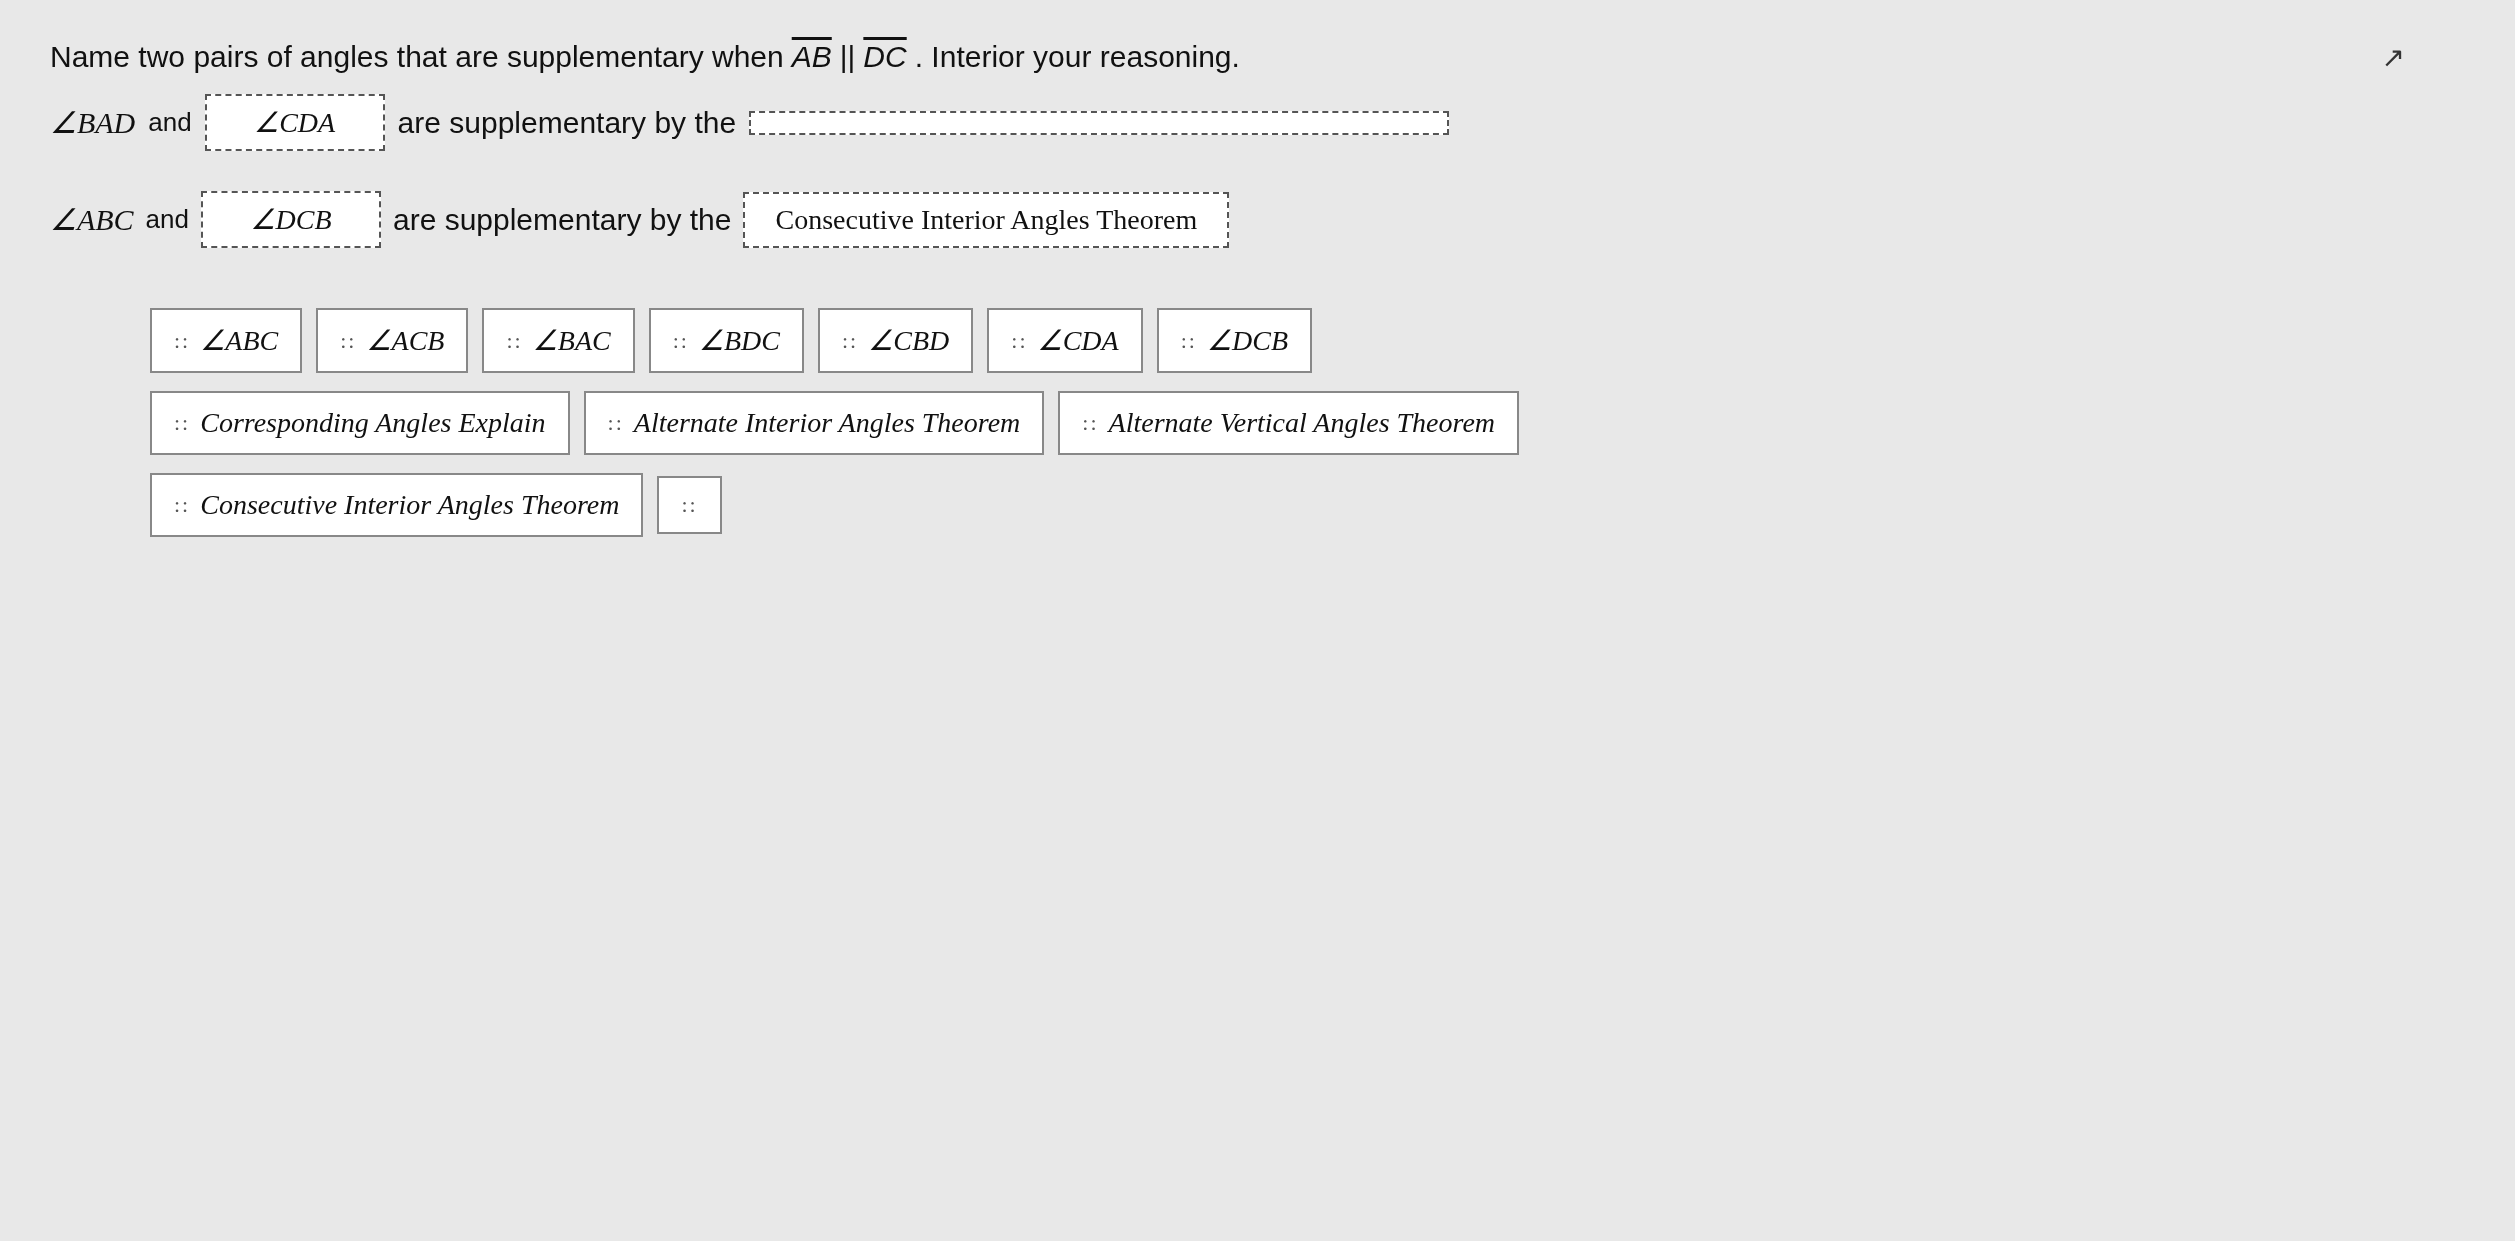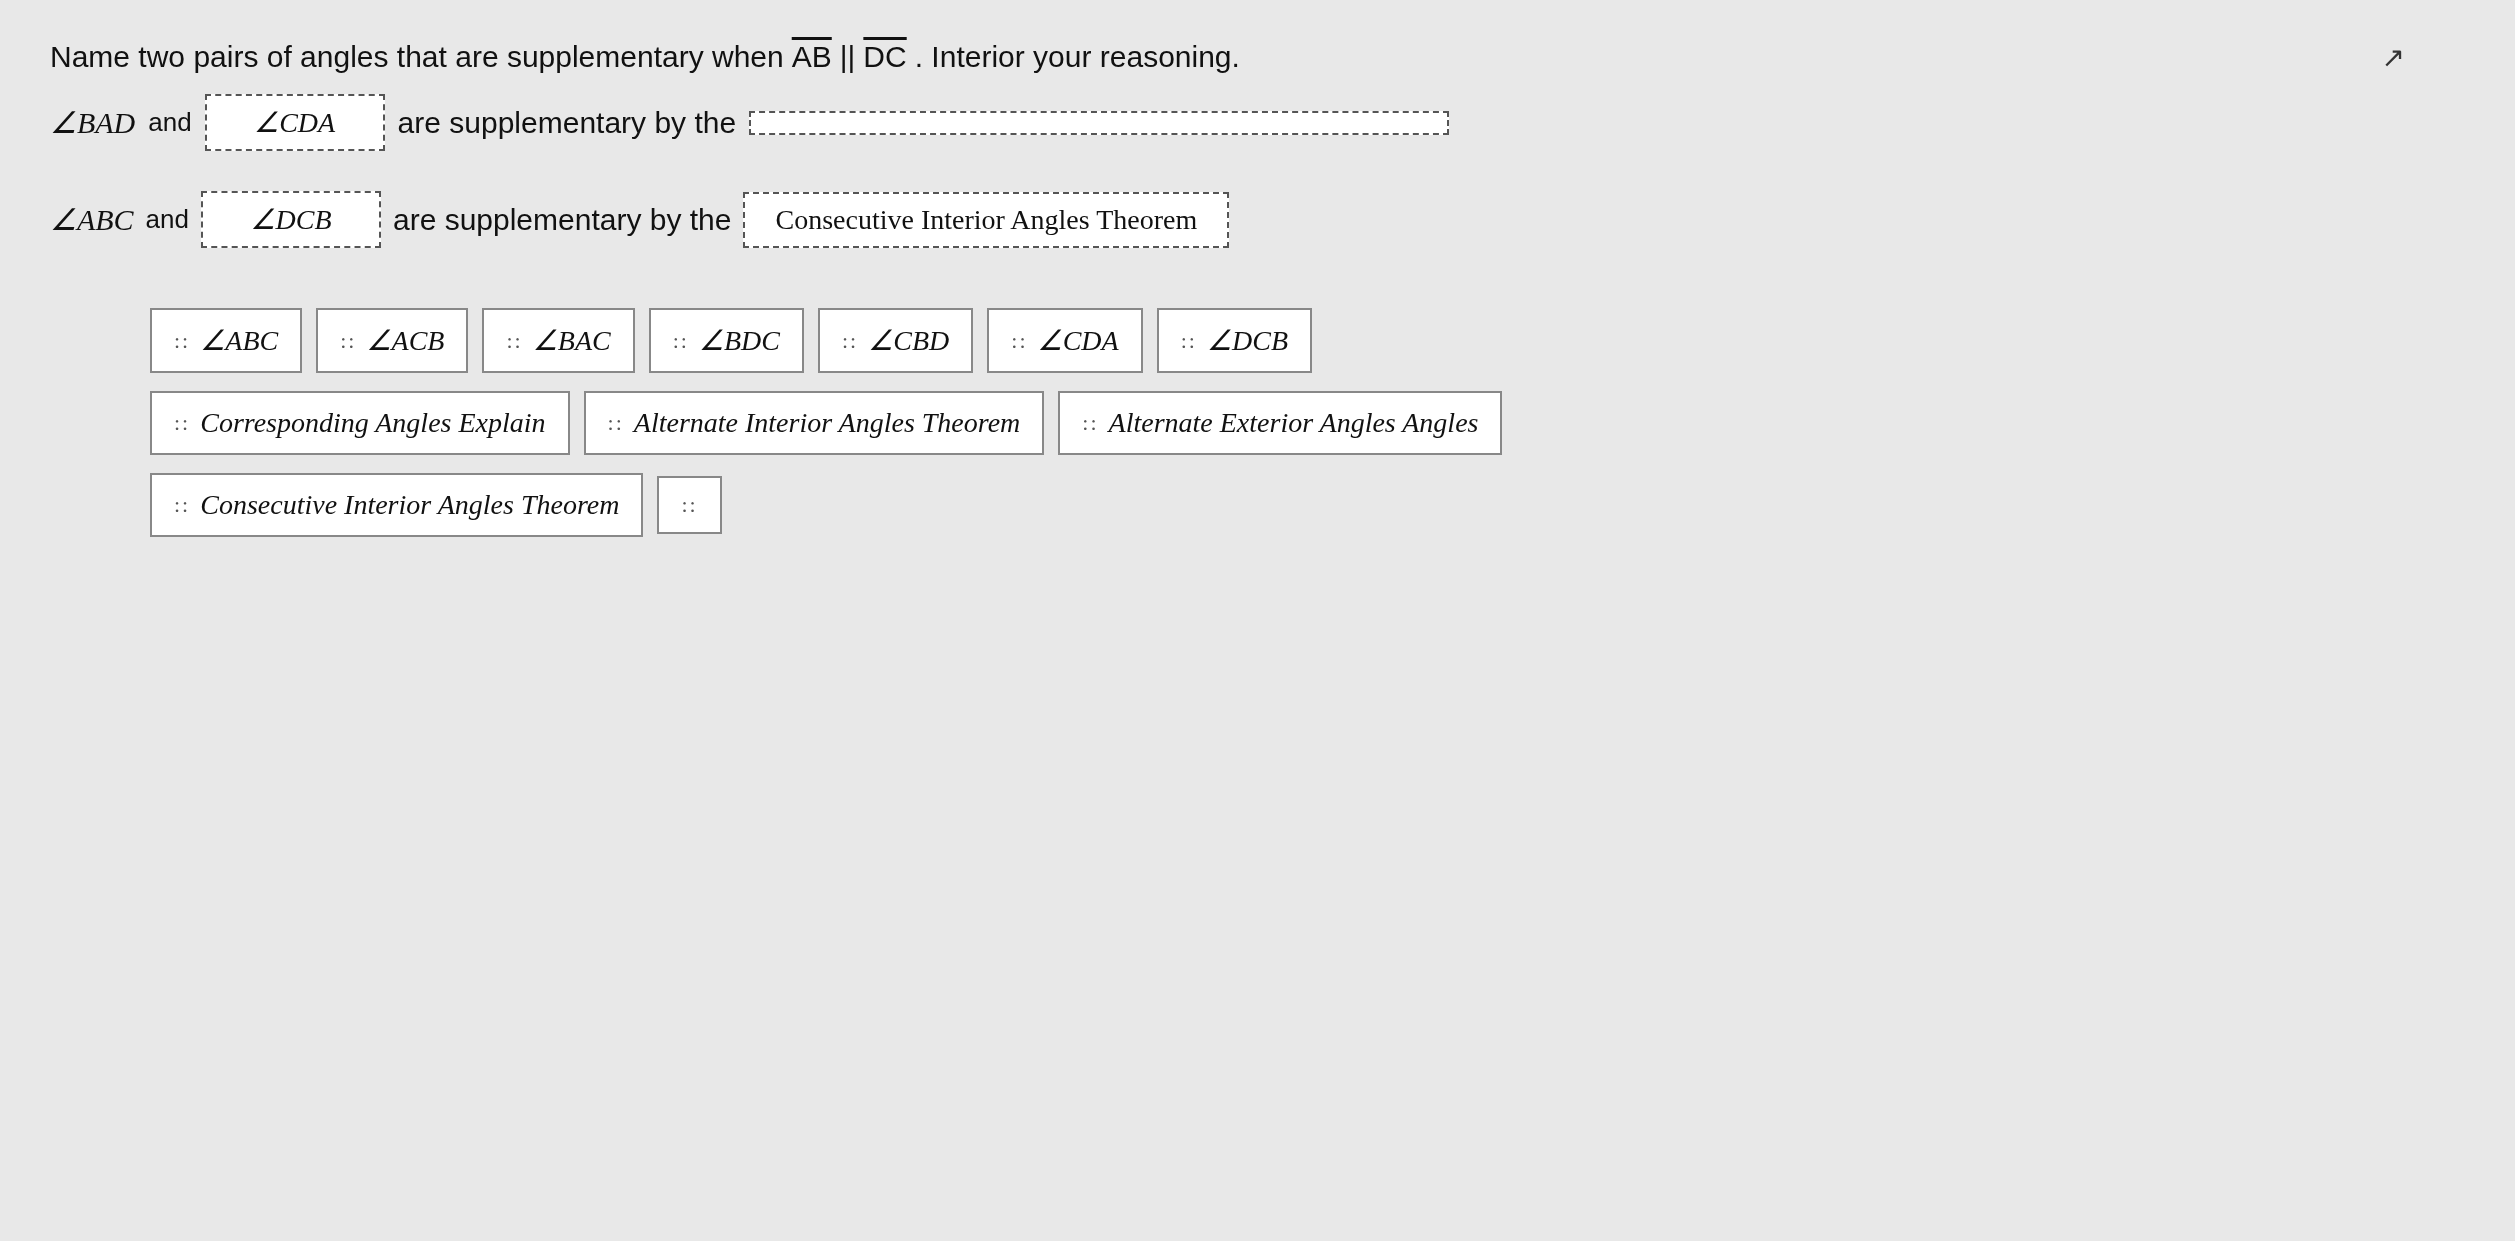--- a/index.html
+++ b/index.html
@@ -23,20 +23,21 @@
       font-weight: 500;
       display: flex;
       align-items: center;
       gap: 8px;
       flex-wrap: wrap;
       font-family: Arial, sans-serif;
     }
 
     .overline {
       text-decoration: overline;
+      font-style: italic;
     }
 
     .cursor-arrow {
       font-size: 28px;
       margin-left: auto;
       margin-right: 60px;
       color: #333;
     }
 
     .fill-row {
@@ -206,21 +207,21 @@
   <div class="drag-item">
         <span class="drag-handle">::</span>
         <span class="angle-sym">Corresponding Angles Explain</span>
       </div>
       <div class="drag-item">
         <span class="drag-handle">::</span>
         <span class="angle-sym">Alternate Interior Angles Theorem</span>
       </div>
       <div class="drag-item">
         <span class="drag-handle">::</span>
-        <span class="angle-sym">Alternate Exterior Angles Angles</span>
+        <span class="angle-sym">Alternate Vertical Angles Theorem</span>
       </div>
     </div>
 
   <div class="drag-row" id="drag-row-theorems2">
   <div class="drag-item">
         <span class="drag-handle">::</span>
         <span class="angle-sym">Consecutive Interior Angles Theorem</span>
       </div>
       <div class="drag-item">
         <span class="drag-handle">::</span>

